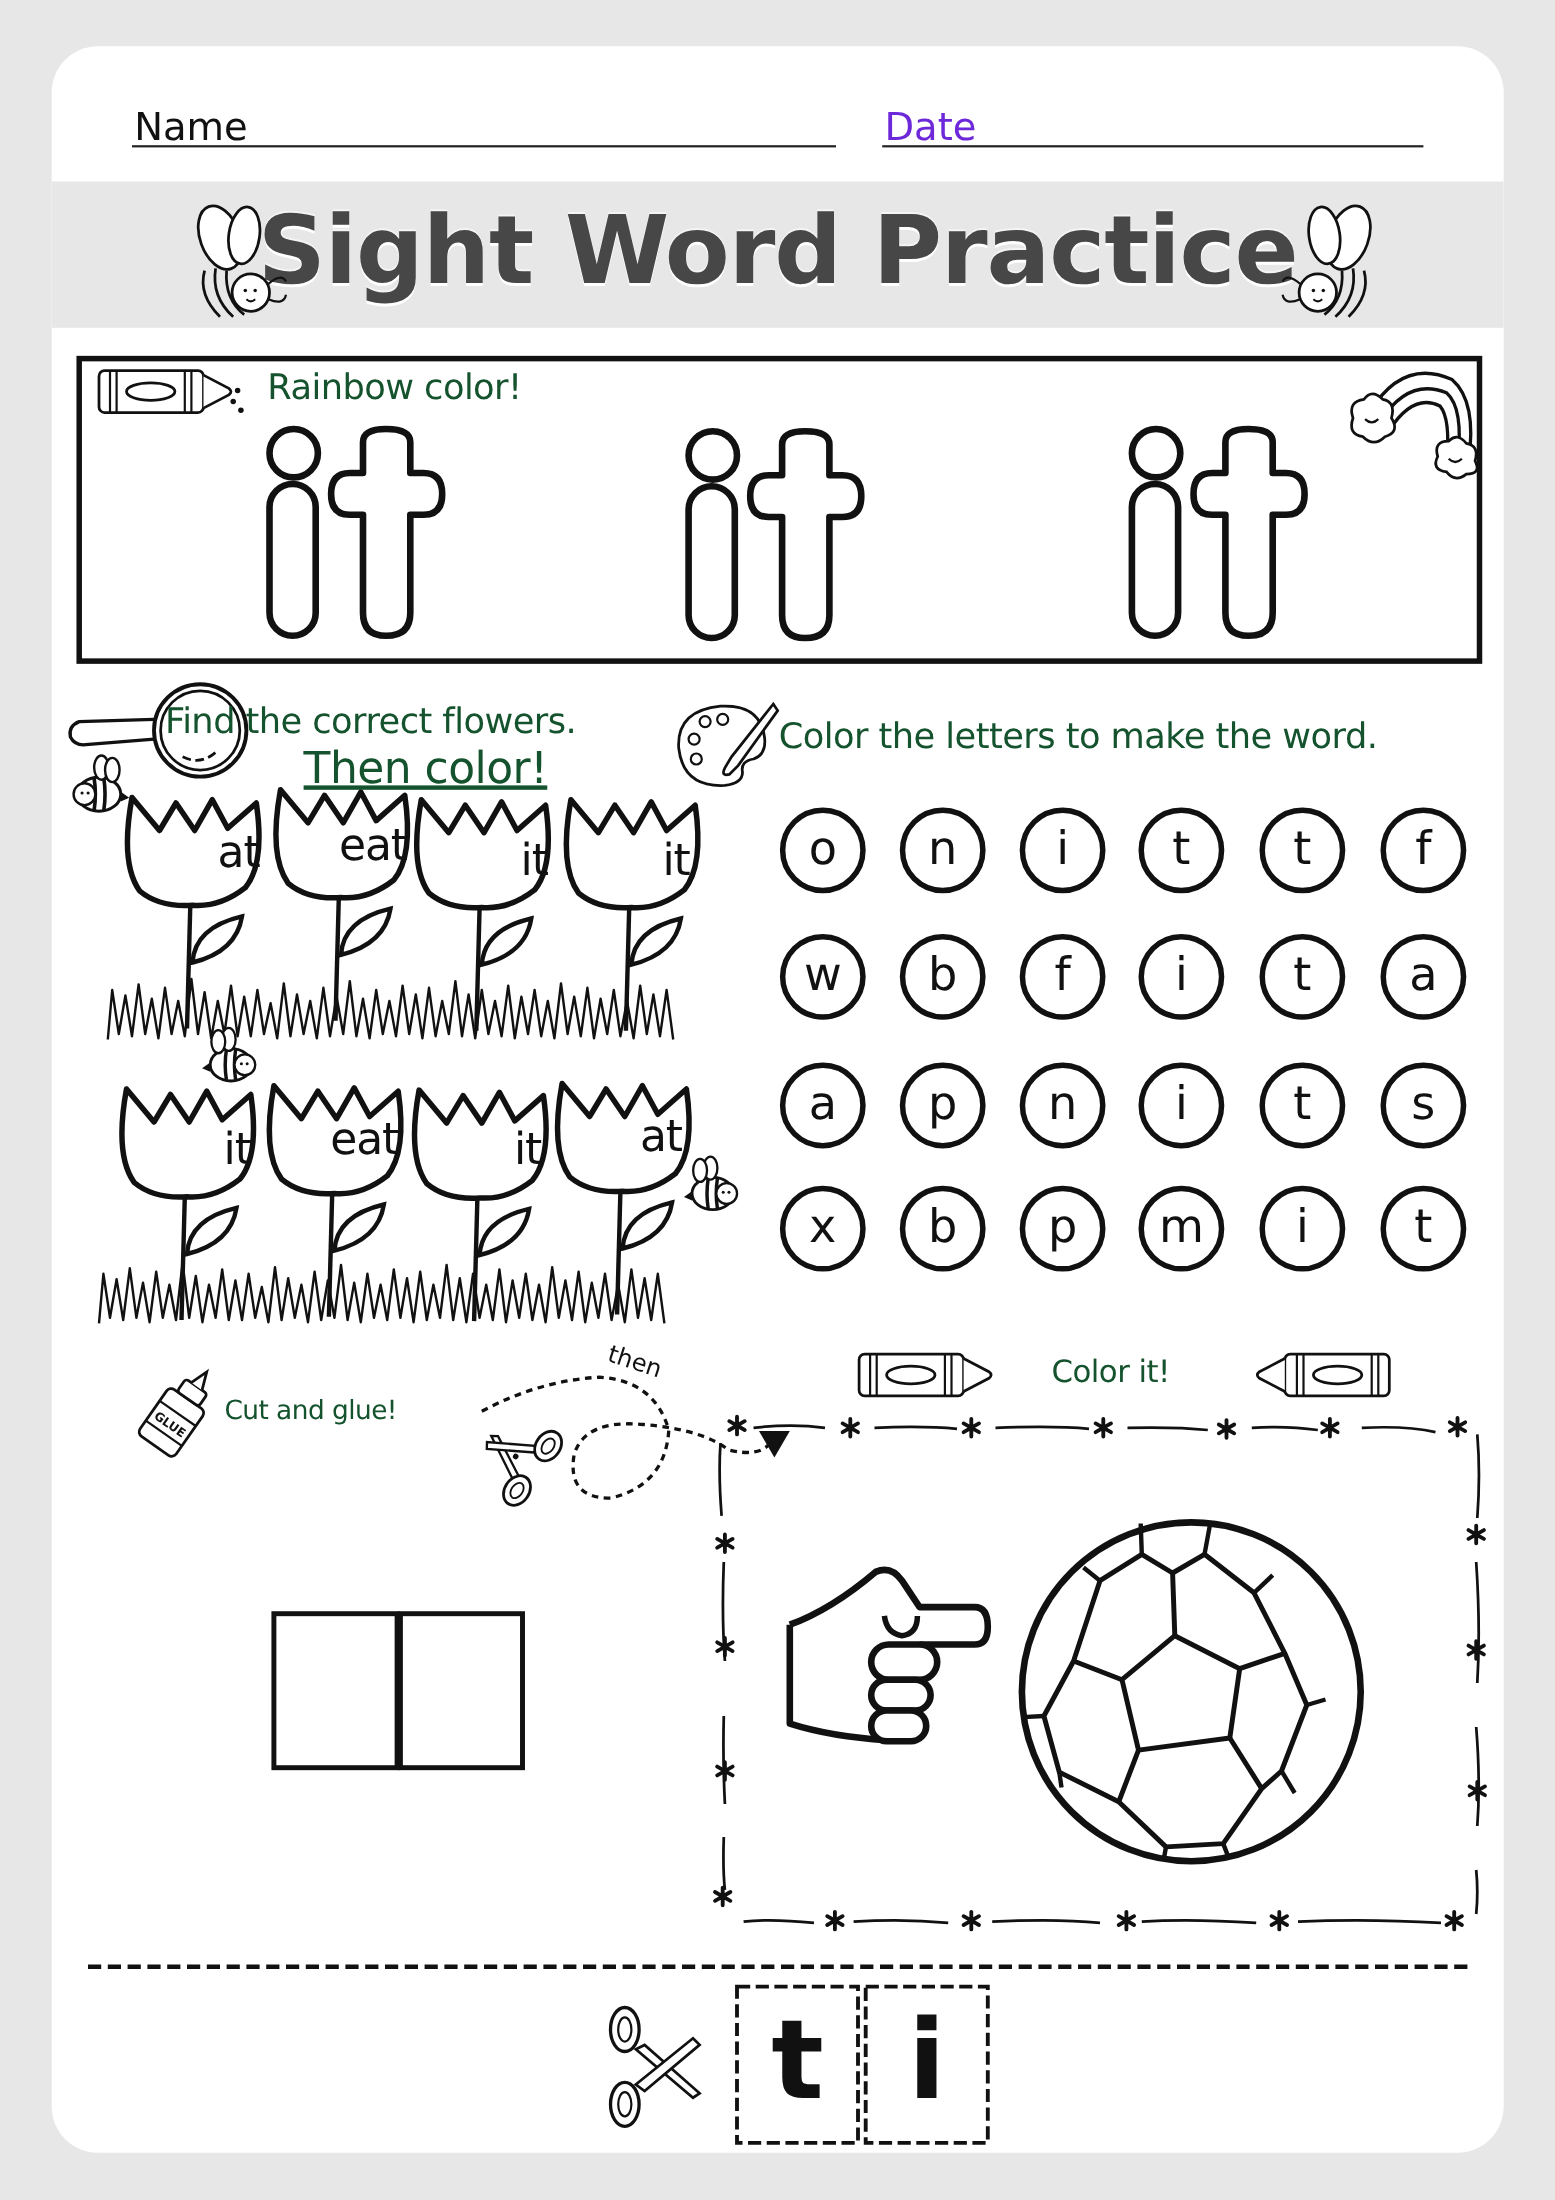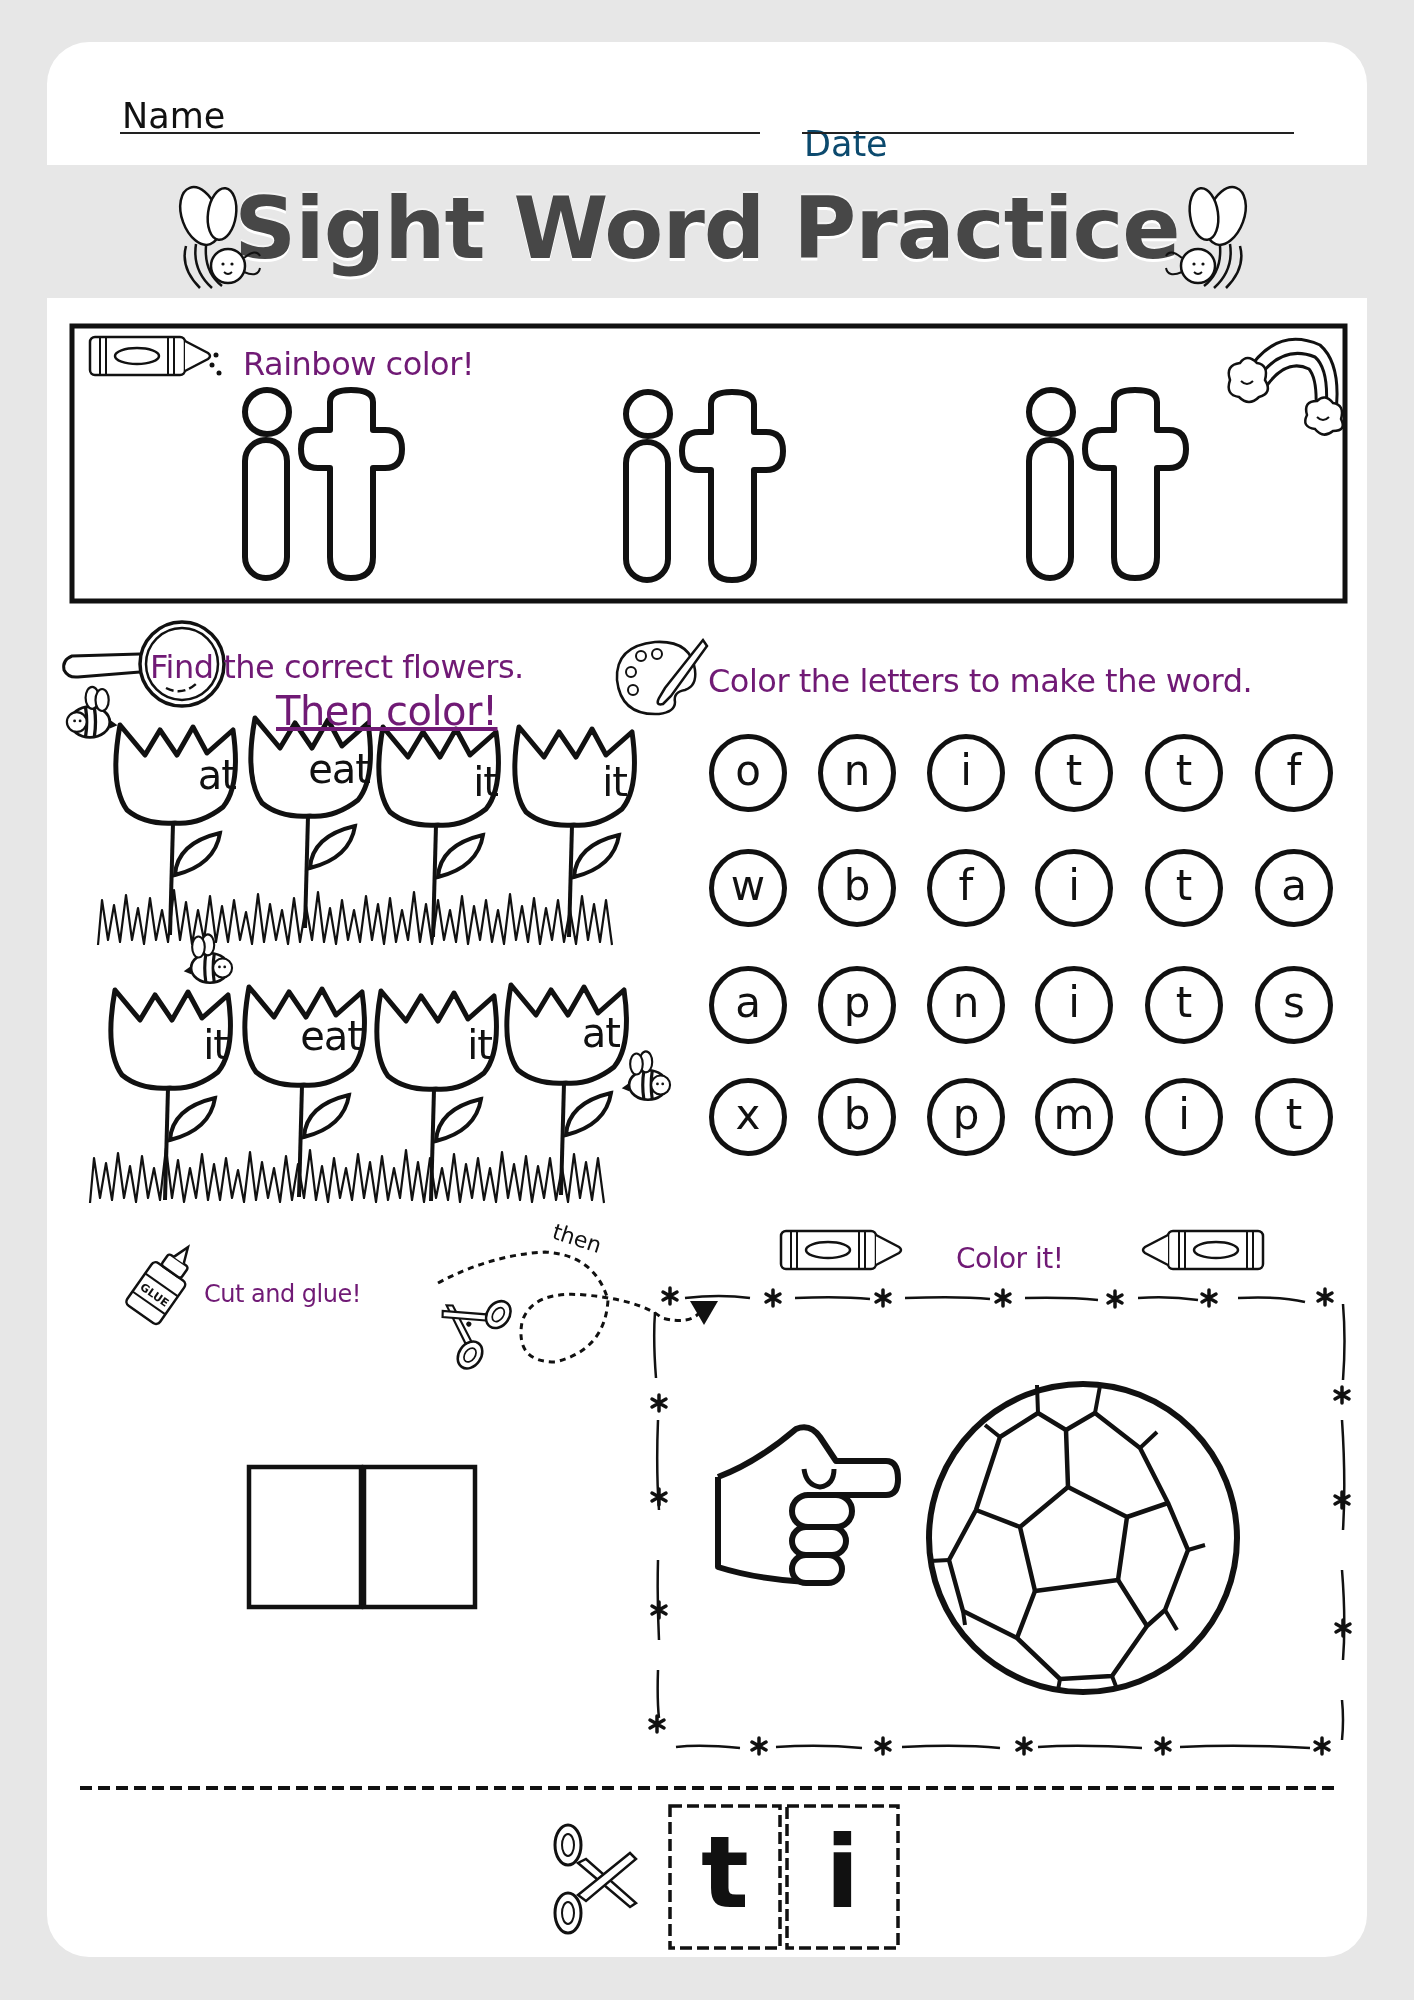--- a/index.html
+++ b/index.html
@@ -20,21 +20,21 @@
   .field-label { font-size: 35px; line-height: 26px; white-space: nowrap; }
   .field-line { position: absolute; height: 2px; background: #222; }
   .title {
     position: absolute; left: 0; top: 0; width: 1414px; text-align: center;
     font-family: "DejaVu Sans", sans-serif; font-weight: bold;
     font-size: 86px; color: #474747; letter-spacing: -1px;
     text-shadow: 0 3px 0 #ffffff, 0 -2px 0 #f4f4f4;
   }
   .lbl {
     position: absolute; font-family: "DejaVu Sans", sans-serif;
-    font-size: 31px; color: #701a75; white-space: nowrap; letter-spacing: -0.5px; margin-top: 12px;
+    font-size: 31px; color: #14532d; white-space: nowrap; letter-spacing: -0.5px;
   }
   .flower-word {
     position: absolute; width: 120px; text-align: right;
     font-family: "DejaVu Sans", sans-serif; font-size: 40px; color: #111;
     letter-spacing: -1px;
   }
   .circle {
     position: absolute; width: 78px; height: 78px; border: 5px solid #111;
     border-radius: 50%; box-sizing: border-box; background: #fff;
     display: flex; align-items: center; justify-content: center;
@@ -49,21 +49,21 @@
 </style>
 </head>
 <body>
 
 <div class="card">
   <div class="band"></div>
 </div>
 
 <div class="abs field-label" style="left:122px; top:103px;">Name</div>
 <div class="field-line" style="left:120px; top:132px; width:640px;"></div>
-<div class="abs field-label" style="left:804px; top:103px; color:#0c4a6e;margin-top:28px;">Date</div>
+<div class="abs field-label" style="left:804px; top:103px; color:#6d28d9;">Date</div>
 <div class="field-line" style="left:802px; top:132px; width:492px;"></div>
 
 <div class="title" style="top:178px;">Sight Word Practice</div>
 
 <svg class="overlay" width="1414" height="2000" viewBox="0 0 1414 2000" xmlns="http://www.w3.org/2000/svg">
   <defs>
 
     <g id="bee-small">
       <ellipse cx="0" cy="0" rx="18" ry="14" fill="#fff" stroke="#111" stroke-width="2.5"></ellipse>
       <path d="M-4,-13 Q-2,0 -4,13 M4,-13 Q6,0 4,13" fill="none" stroke="#111" stroke-width="3"></path>

